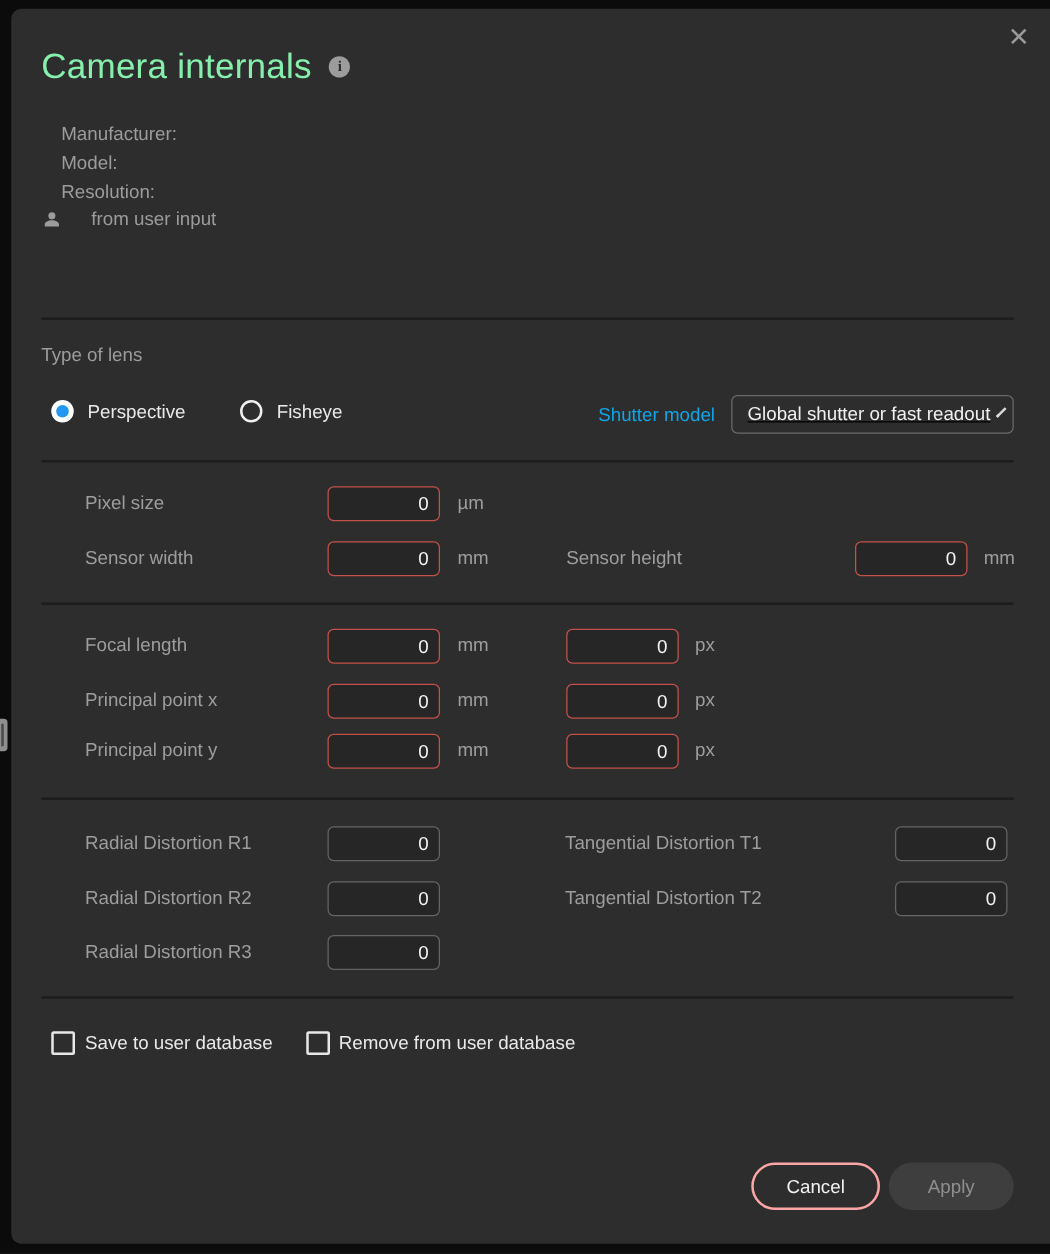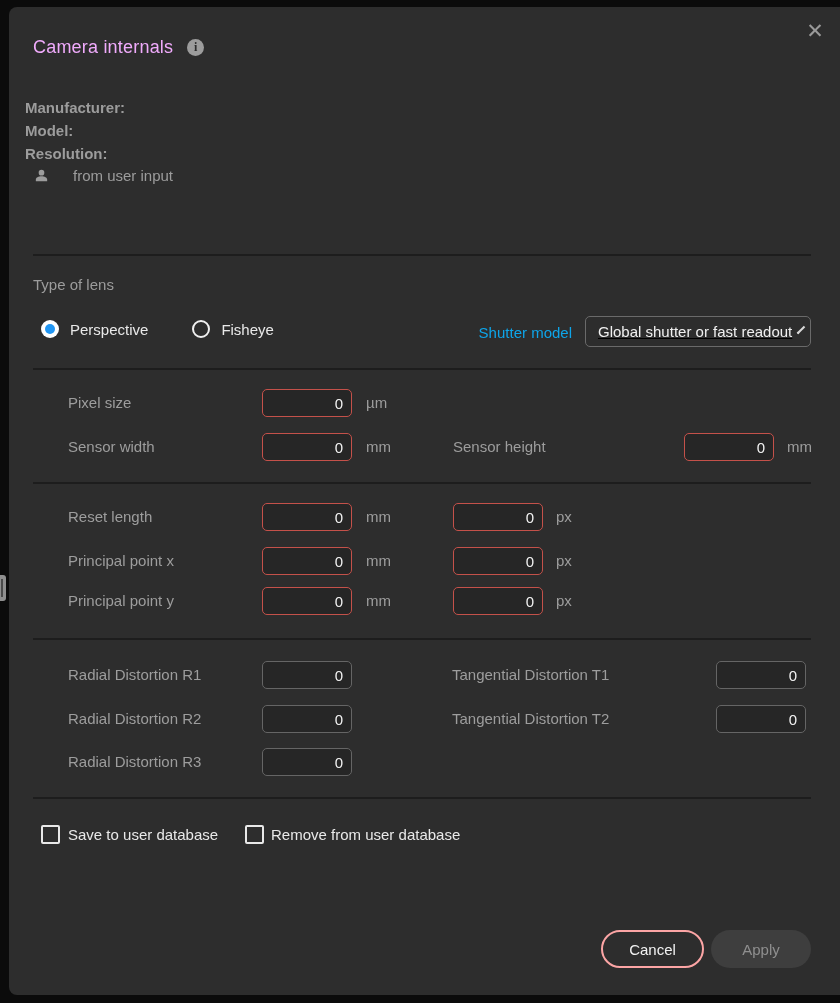--- a/index.html
+++ b/index.html
@@ -11,27 +11,27 @@
   }
   .dialog{
     position:absolute;left:9px;top:7px;width:831px;height:988px;
     background:#2d2d2d;border-radius:8px 0 0 8px;
   }
   .close-x{
     position:absolute;top:12px;right:13px;width:24px;height:24px;
     color:#9a9a9a;font-size:21px;line-height:24px;text-align:center;cursor:pointer;
   }
   .title-row{position:absolute;left:24px;top:30px;display:flex;align-items:center;}
-  .title{color:#f0abfc;font-size:18px;letter-spacing:.2px;}
+  .title{color:#86efac;font-size:28px;letter-spacing:.2px;}
   .info-icon{
     width:17px;height:17px;border-radius:50%;background:#9c9c9c;margin-left:14px;
     color:#2d2d2d;font-size:12px;font-weight:bold;line-height:17px;text-align:center;
     font-family:"Liberation Serif","DejaVu Serif",serif;
   }
-  .meta{position:absolute;left:16px;top:89px;font-weight:bold;}
+  .meta{position:absolute;left:40px;top:89px;}
   .meta div{color:#9c9c9c;font-size:15px;line-height:23px;}
   .source-row{position:absolute;left:24px;top:160px;display:flex;align-items:center;}
   .source-row svg{display:block;}
   .source-text{color:#9c9c9c;font-size:15px;margin-left:23px;}
   .top-btns{position:absolute;left:24px;top:198px;display:flex;align-items:center;}
   .btn-disabled-outline{
     height:29px;border:1px solid #5c5c5c;border-radius:15px;background:transparent;
     color:#8f8f8f;font-size:14px;padding:0 17px;display:flex;align-items:center;
   }
   .btn-reset{
@@ -153,21 +153,21 @@
     <input class="num-input" style="left: 253px;" type="text" value="0">
     <span class="unit" style="left:357px">mm</span>
     <span class="flabel" style="left:444px">Sensor height</span>
     <input class="num-input" style="left: 675px;" type="text" value="0">
     <span class="unit" style="left:778px">mm</span>
   </div>
 
   <div class="divider" style="top:475px"></div>
 
   <div class="frow" style="top:496px">
-    <span class="flabel" style="left:59px">Reset length</span>
+    <span class="flabel" style="left:59px">Focal length</span>
     <input class="num-input" style="left: 253px;" type="text" value="0">
     <span class="unit" style="left:357px">mm</span>
     <input class="num-input" style="left: 444px;" type="text" value="0">
     <span class="unit" style="left:547px">px</span>
   </div>
 
   <div class="frow" style="top:540px">
     <span class="flabel" style="left:59px">Principal point x</span>
     <input class="num-input" style="left: 253px;" type="text" value="0">
     <span class="unit" style="left:357px">mm</span>

